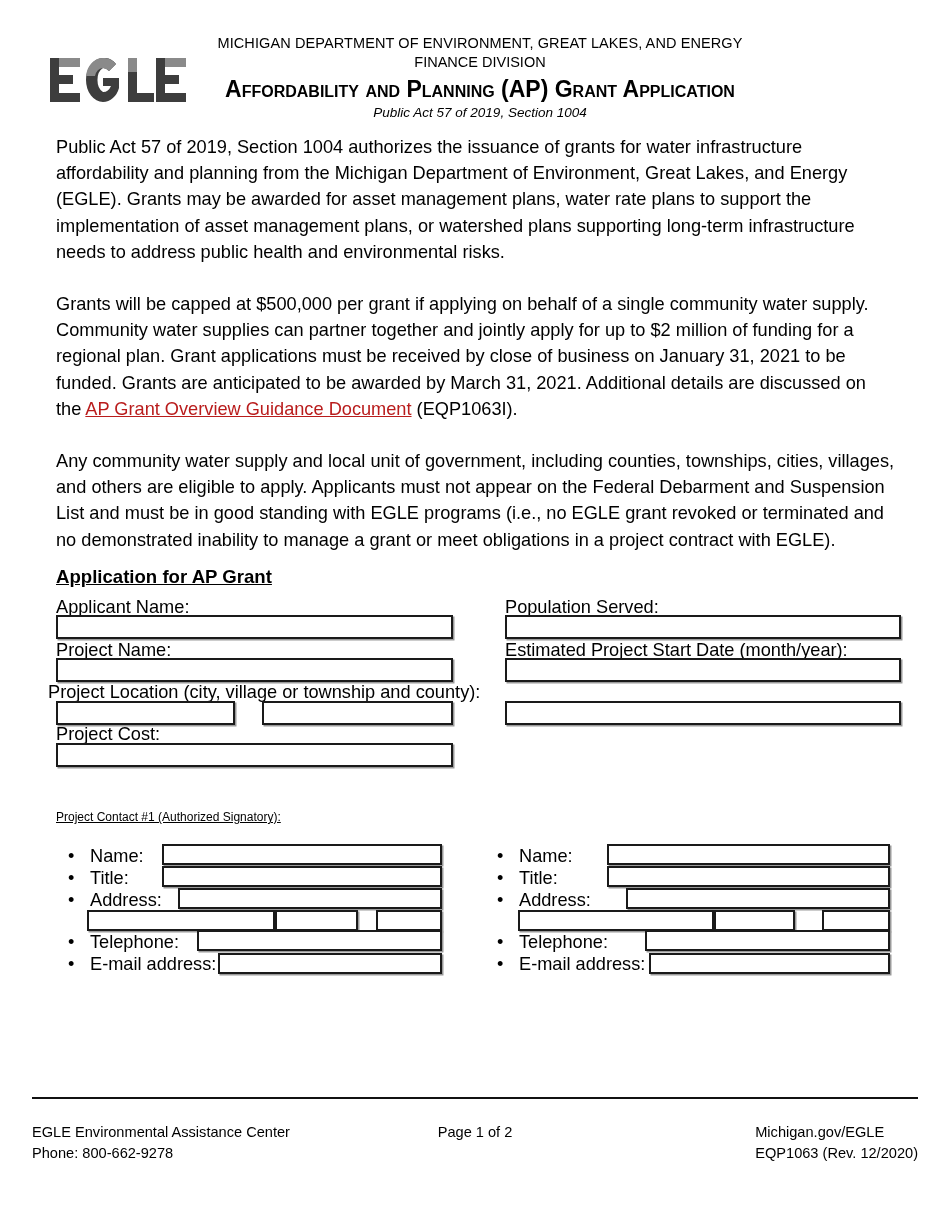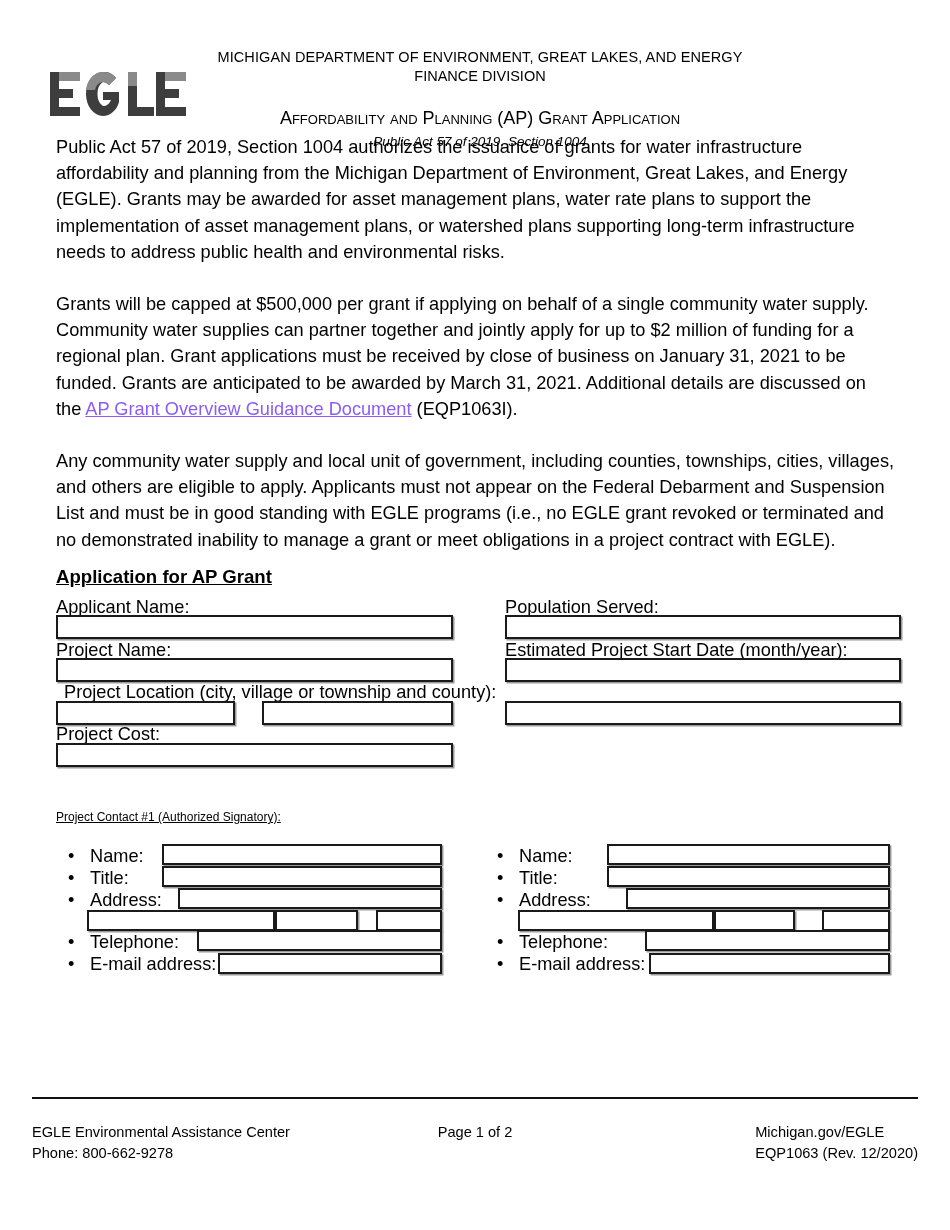--- a/index.html
+++ b/index.html
@@ -19,21 +19,21 @@
   .page {
     position: absolute;
     left: 0; top: 0;
     width: 950px;
     height: 1230px;
   }
 
   
   .header {
     position: absolute;
-    left: 0; top: 48px;
+    left: 0; top: 34px;
     width: 841px;
     height: 90px;
   }
   .logo {
     position: absolute;
     left: 50px;
     top: 24px;
     width: 136px;
     height: 44px;
   }
@@ -50,25 +50,25 @@
     font-size: 14.5px;
     letter-spacing: 0.1px;
     line-height: 19px;
     white-space: nowrap;
   }
   .hdr-line2 {
     font-size: 14.5px;
     line-height: 19px;
   }
   .hdr-title {
-    font-weight: normal;
-    font-size: 18px;
+    font-weight: bold;
+    font-size: 23px;
     font-variant: small-caps;
     line-height: 29px;
-    margin-top: 18px;
+    margin-top: 3px;
     white-space: nowrap;
   }
   .hdr-sub {
     font-style: italic;
     font-size: 13.5px;
     line-height: 18px;
   }
 
   
   .body-col {
@@ -78,21 +78,21 @@
     width: 840px;
   }
   .para {
     font-size: 18.2px;
     line-height: 26.2px;
     text-align: left;
     margin: 0 0 26px 0;
   }
   .para.p2 { margin-bottom: 26px; }
   .link {
-    color: #8b5cf6;
+    color: #b91c1c;
     text-decoration: underline;
   }
 
   
   .section-head {
     position: absolute;
     left: 56px;
     top: 565px;
     font-size: 18.6px;
     font-weight: bold;
@@ -198,21 +198,21 @@
   </div>
 
   <div class="section-head">Application for AP Grant</div>
 
   <div class="field-label" style="left:56px; top:596px;">Applicant Name:</div>
   <input class="box" style="left: 56px; top: 615px; width: 397px; height: 24px;" type="text" value="">
 
   <div class="field-label" style="left:56px; top:639px;">Project Name:</div>
   <input class="box" style="left: 56px; top: 658px; width: 397px; height: 24px;" type="text" value="">
 
-  <div class="field-label" style="left:64px; top:681px;">Project Location (city, village or township and county):</div>
+  <div class="field-label" style="left:48px; top:681px;">Project Location (city, village or township and county):</div>
   <input class="box" style="left: 56px; top: 701px; width: 179px; height: 24px;" type="text" value="">
   <input class="box" style="left: 262px; top: 701px; width: 191px; height: 24px;" type="text" value="">
 
   <div class="field-label" style="left:56px; top:723px;">Project Cost:</div>
   <input class="box" style="left: 56px; top: 743px; width: 397px; height: 24px;" type="text" value="">
 
   <div class="field-label" style="left:505px; top:596px;">Population Served:</div>
   <input class="box" style="left: 505px; top: 615px; width: 396px; height: 24px;" type="text" value="">
 
   <div class="field-label" style="left:505px; top:639px;">Estimated Project Start Date (month/year):</div>

